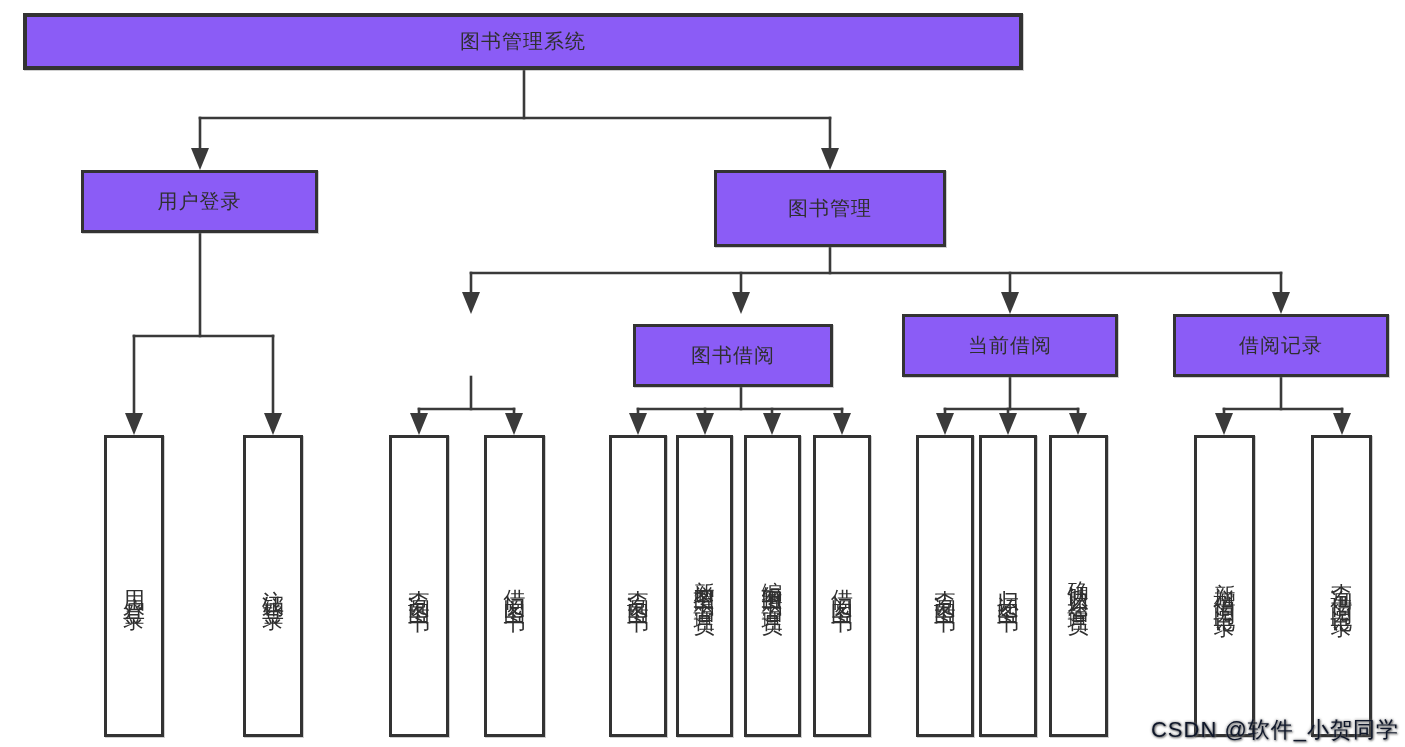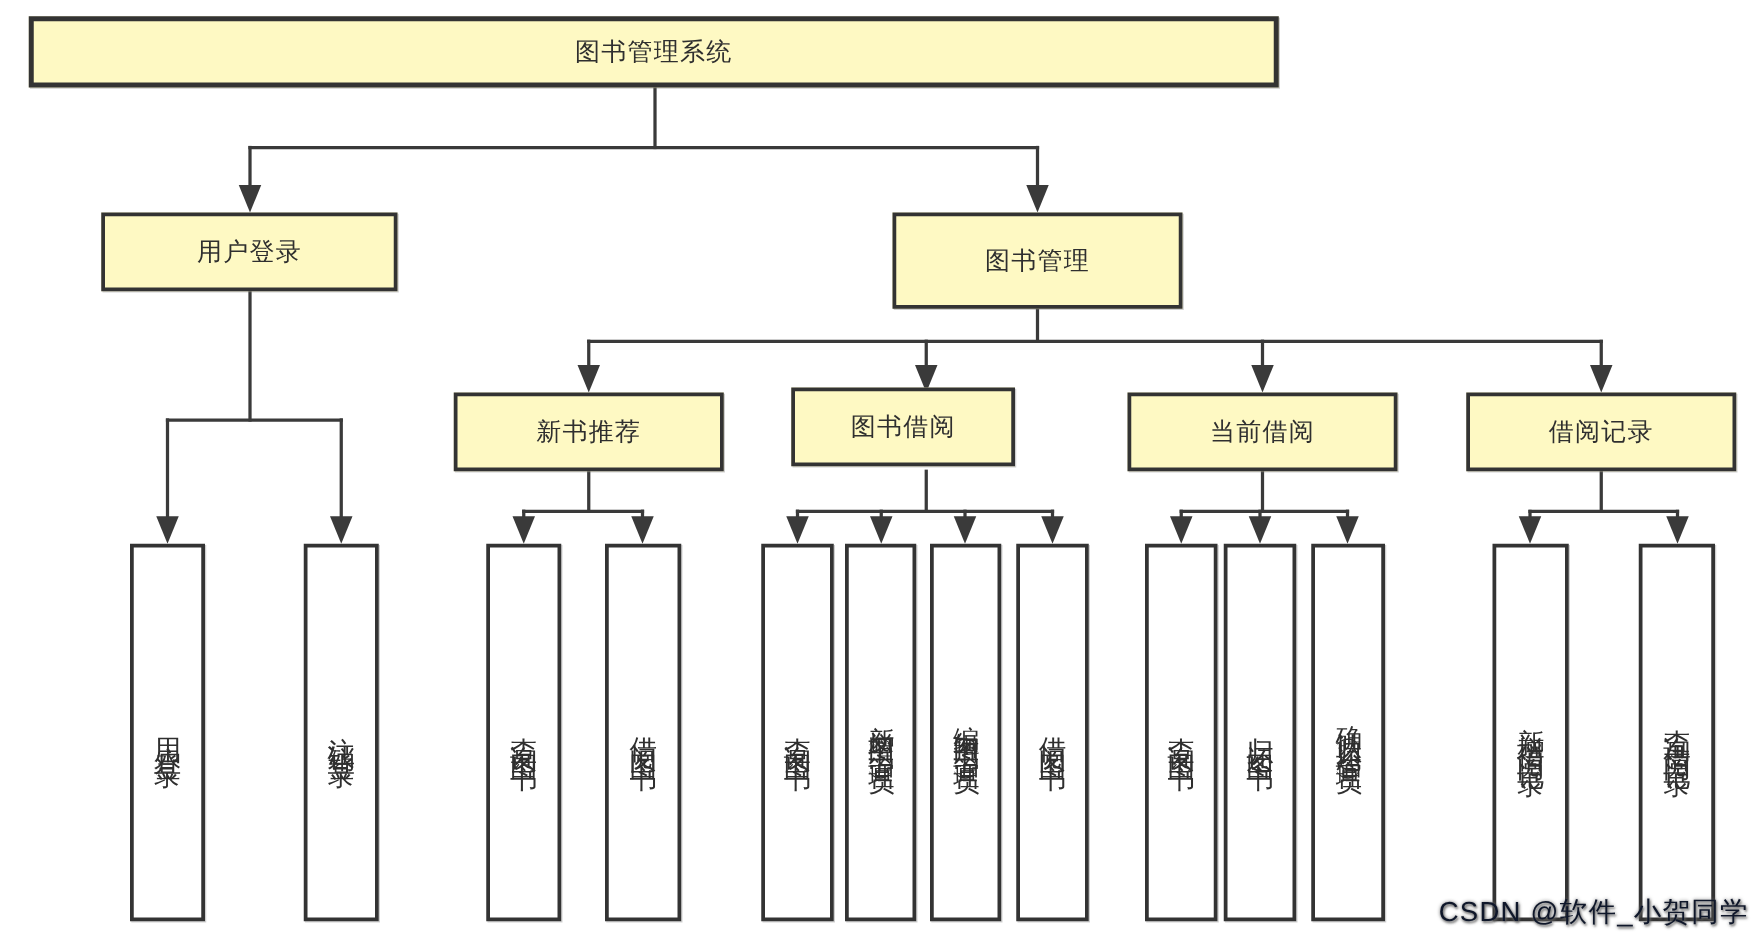--- a/index.html
+++ b/index.html
@@ -2,21 +2,21 @@
 <html><head>
 <meta charset="utf-8">
 <style>
   html,body{margin:0;padding:0;background:#ffffff;}
   body{font-family:"Liberation Sans","DejaVu Sans",sans-serif;}
   #stage{
     position:relative;width:1405px;height:747px;background:#ffffff;overflow:hidden;
   }
   #connectors{position:absolute;left:0;top:0;width:1405px;height:747px;}
   .hbox{
-    position:absolute;background:#fef9c3;border:3px solid #333333;
+    position:absolute;background:#8b5cf6;border:3px solid #333333;
     display:flex;align-items:center;justify-content:center;
     box-sizing:border-box;box-shadow:1px 1px 0 rgba(120,120,120,.35);
   }
   .hbox .lbl{
     font-size:20px;color:#2f2f2f;letter-spacing:1px;white-space:nowrap;
   }
   .root{border-width:4px;}
   .vbox{
     position:absolute;background:#ffffff;border:3px solid #333333;
     display:flex;align-items:center;justify-content:center;
@@ -108,24 +108,21 @@
     <span class="lbl">图书管理系统</span>
   </div>
 
   <div class="hbox" style="left:81px;top:170px;width:237px;height:63px">
     <span class="lbl">用户登录</span>
   </div>
   <div class="hbox" style="left:714px;top:170px;width:232px;height:77px">
     <span class="lbl">图书管理</span>
   </div>
 
-  <div class="hbox" style="left:363px;top:314px;width:216px;height:63px">
-    <span class="lbl">新书推荐</span>
-  </div>
-  <div class="hbox" style="left:633px;top:310px;width:179px;height:63px">
+  <div class="hbox" style="left:633px;top:324px;width:200px;height:63px">
     <span class="lbl">图书借阅</span>
   </div>
   <div class="hbox" style="left:1173px;top:314px;width:216px;height:63px">
     <span class="lbl">借阅记录</span>
   </div>
   <div class="hbox" style="left:902px;top:314px;width:216px;height:63px">
     <span class="lbl">当前借阅</span>
   </div>
 
   <div class="vbox" style="left:104px;top:435px;width:60px;height:302px">

